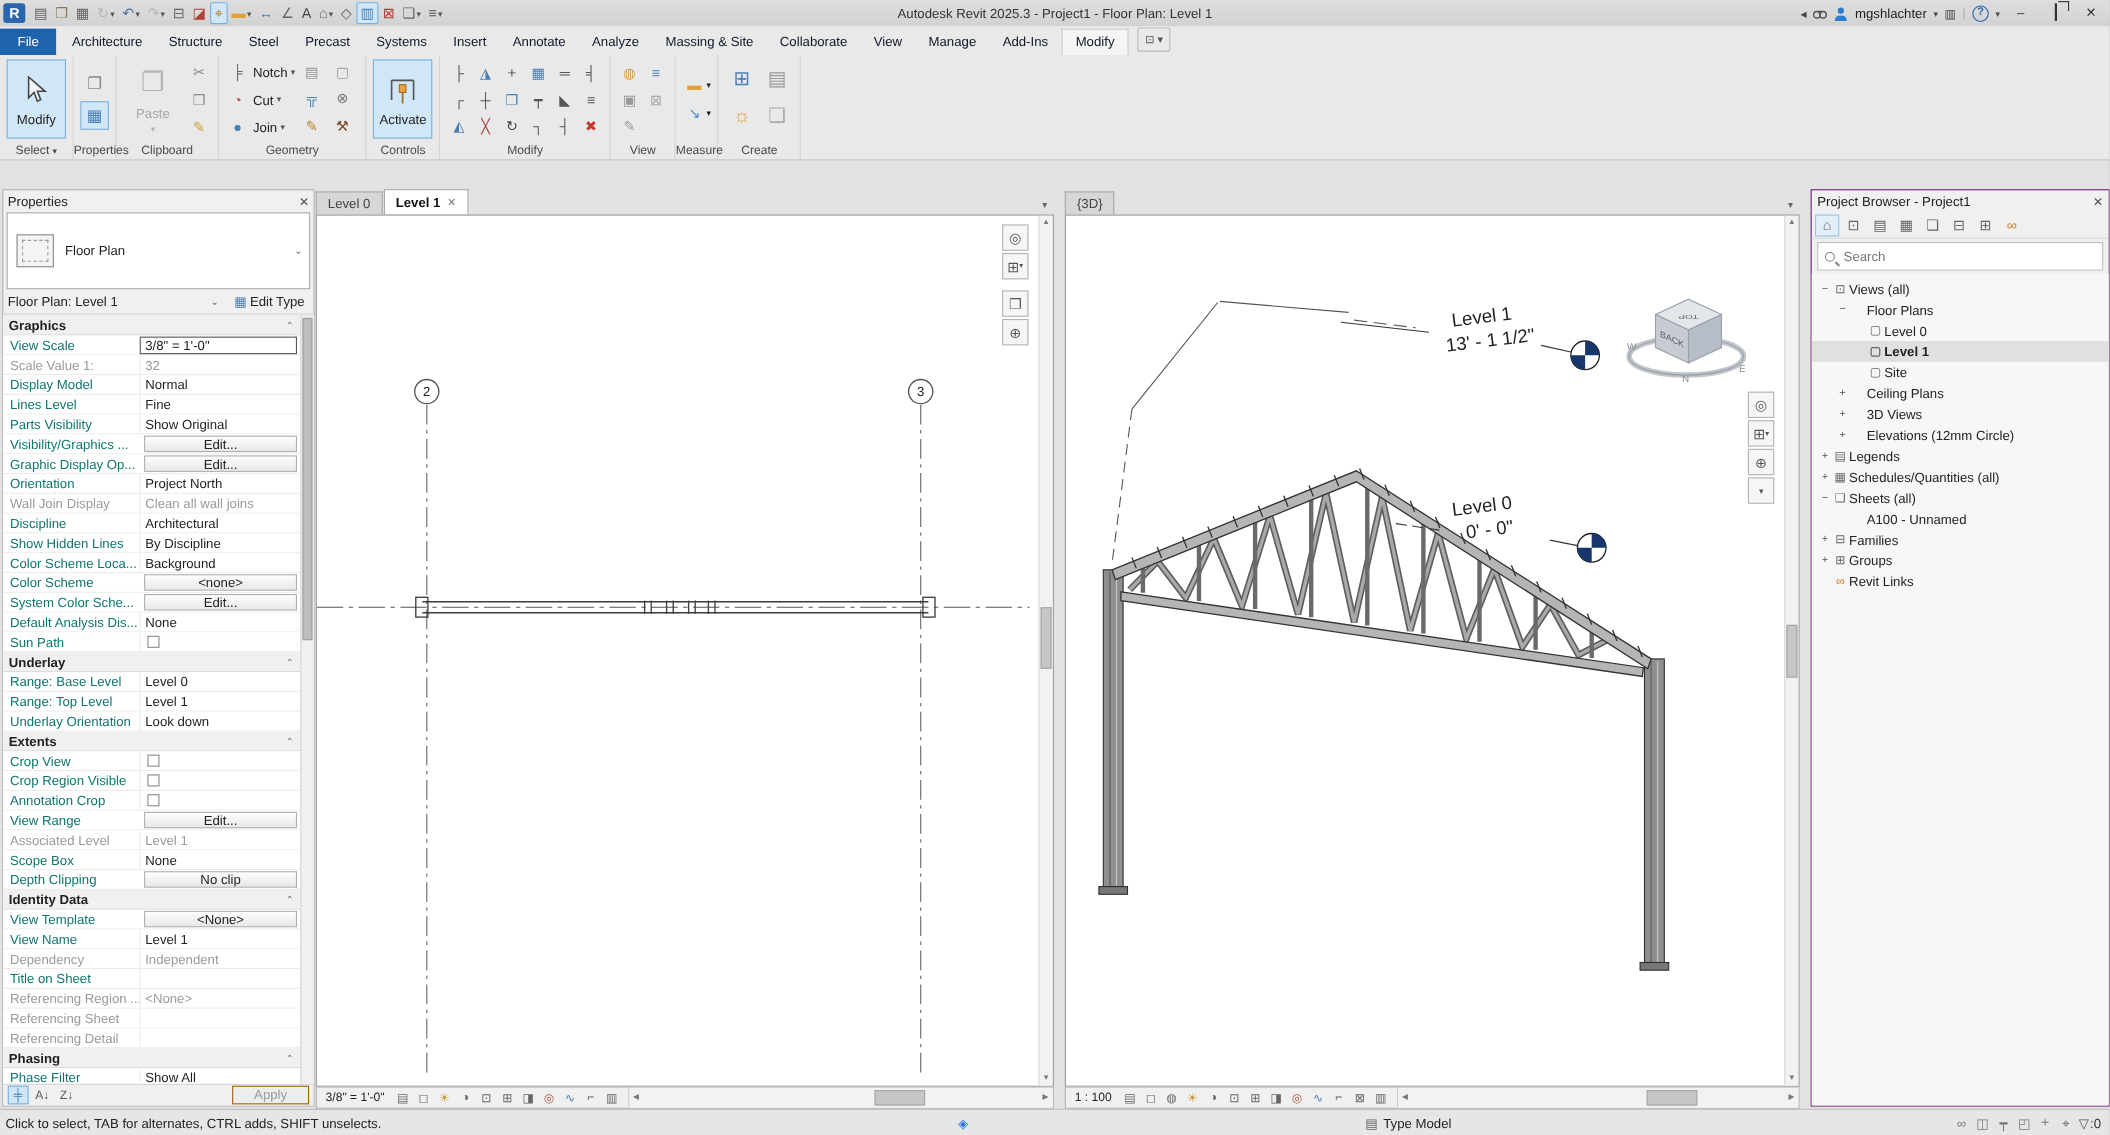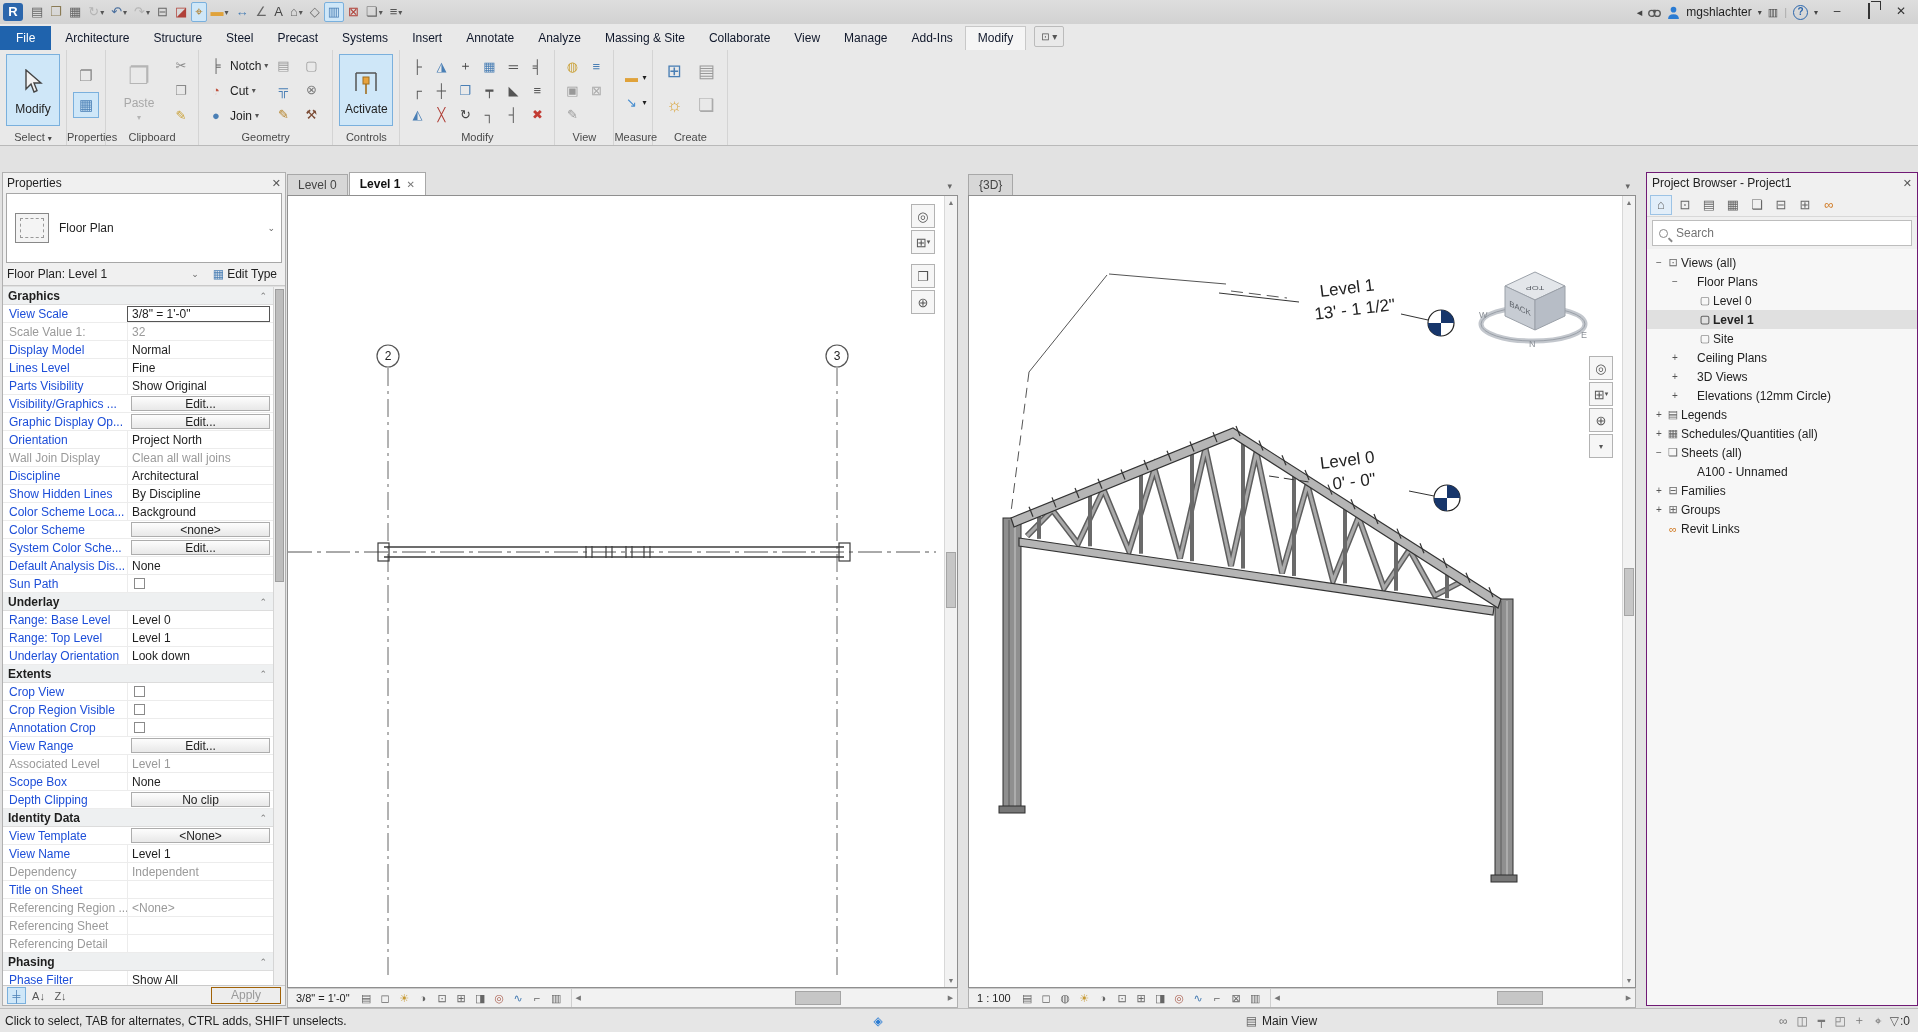--- a/index.html
+++ b/index.html
@@ -64,21 +64,21 @@
   .typesel .chev{margin-left:auto;margin-right:6px;color:#666;font-size:9px;}
   .selrow{height:23px;display:flex;align-items:center;padding:0 4px;font-size:12px;color:#222;border-bottom:1px solid #c9c9c9;}
   .selrow .chev{font-size:9px;color:#666;margin-left:auto;}
   .selrow .etbtn{display:flex;align-items:center;gap:3px;margin-left:10px;padding:1px 4px;color:#222;}
   .selrow .etbtn .g{color:#4a7fb5;font-size:12px;}
   .pgrid{flex:1;overflow:hidden;position:relative;background:#fff;border-top:1px solid #e0e0e0;}
   .pgrid-in{position:absolute;left:0;top:0;right:12px;}
   .pscroll{position:absolute;right:0;top:0;bottom:0;width:12px;background:#f0f0f0;border-left:1px solid #d5d5d5;}
   .pscroll .thumb{position:absolute;left:1px;right:1px;top:2px;height:42%;background:#bdbdbd;border:1px solid #9e9e9e;}
   .prow{display:flex;height:18px;align-items:center;border-bottom:1px solid #ececec;background:#fff;font-size:12px;}
-  .prow .lab{width:124px;padding-left:6px;overflow:hidden;white-space:nowrap;color:#1d4ed8;}
+  .prow .lab{width:124px;padding-left:6px;overflow:hidden;white-space:nowrap;color:#0f766e;}
   .prow .val{flex:1;padding-left:4px;border-left:1px solid #ececec;height:100%;display:flex;align-items:center;overflow:hidden;white-space:nowrap;}
   .prow.dis .lab,.prow.dis .val{color:#9a9a9a;}
   .prow .val.btn{display:block;margin:1px 3px 1px 4px;padding:0;border:1px solid #adadad;background:linear-gradient(#fdfdfd,#e8e8e8);text-align:center;height:15px;line-height:14px;flex:1;}
   .prow .val.inp{border:1px solid #555;background:#fff;margin:1px 3px 1px 0;height:16px;}
   .cbx{width:11px;height:11px;border:1px solid #8a8a8a;background:#fff;margin-left:2px;}
   .psec{height:18px;background:#eef0f1;display:flex;align-items:center;font-weight:bold;border-bottom:1px solid #dcdcdc;padding-left:5px;font-size:12px;}
   .psec .caret{margin-left:auto;margin-right:6px;font-weight:normal;color:#777;font-size:9px;}
   .p-foot{height:20px;display:flex;align-items:center;gap:3px;padding:1px 4px;background:#f0f0f0;border-top:1px solid #c9c9c9;}
   .p-foot .fbtn{width:19px;height:17px;border:1px solid transparent;display:flex;align-items:center;justify-content:center;font-size:11px;color:#4a7fb5;}
   .p-foot .fbtn.hl{background:#cfe7f8;border:1px solid #7ab0dd;}
@@ -136,20 +136,21 @@
   .sb-filter{display:flex;align-items:center;margin:0 8px 0 2px;color:#333;}
 
   svg text{font-family:"Liberation Sans",sans-serif;}
 </style>
 </head>
 <body>
 
 <div class="app">
 
   <div class="titlebar">
+    <div class="tb-title">Autodesk Revit 2025.3 - Project1 - Floor Plan: Level 1</div>
     <div class="qat" id="qat">
         <div class="rlogo">R</div>
         <div class="qbtn">
           <span class="g" style="color: rgb(102, 102, 102);">▤</span>
         </div>
         <div class="qbtn">
           <span class="g" style="color: rgb(138, 123, 85);">❐</span>
         </div>
         <div class="qbtn">
           <span class="g" style="color: rgb(102, 102, 102);">▦</span>
@@ -931,21 +932,21 @@
     </div>
   </div>
 
   <div class="statusbar">
     <span class="sb-hint">Click to select, TAB for alternates, CTRL adds, SHIFT unselects.</span>
     <span style="flex:0.9"></span>
     <span class="sb-glyph" style="color:#2b7cd3">◈</span>
     <span style="flex:0.62"></span>
     <div class="sb-mm">
       <span class="sb-glyph" style="color:#666">▤</span>
-      <span>Main View</span>
+      <span>Type Model</span>
     </div>
     <span style="flex:0.78"></span>
     <div id="sbIcons" style="display:flex;align-items:center;">
         <span class="sb-ic" style="color: rgb(119, 119, 119);">∞</span>
         <span class="sb-ic" style="color: rgb(119, 119, 119);">◫</span>
         <span class="sb-ic" style="color: rgb(119, 119, 119);">┯</span>
         <span class="sb-ic" style="color: rgb(119, 119, 119);">◰</span>
         <span class="sb-ic" style="color: rgb(119, 119, 119);">＋</span>
         <span class="sb-ic" style="color: rgb(119, 119, 119);">⌖</span>
       </div>

